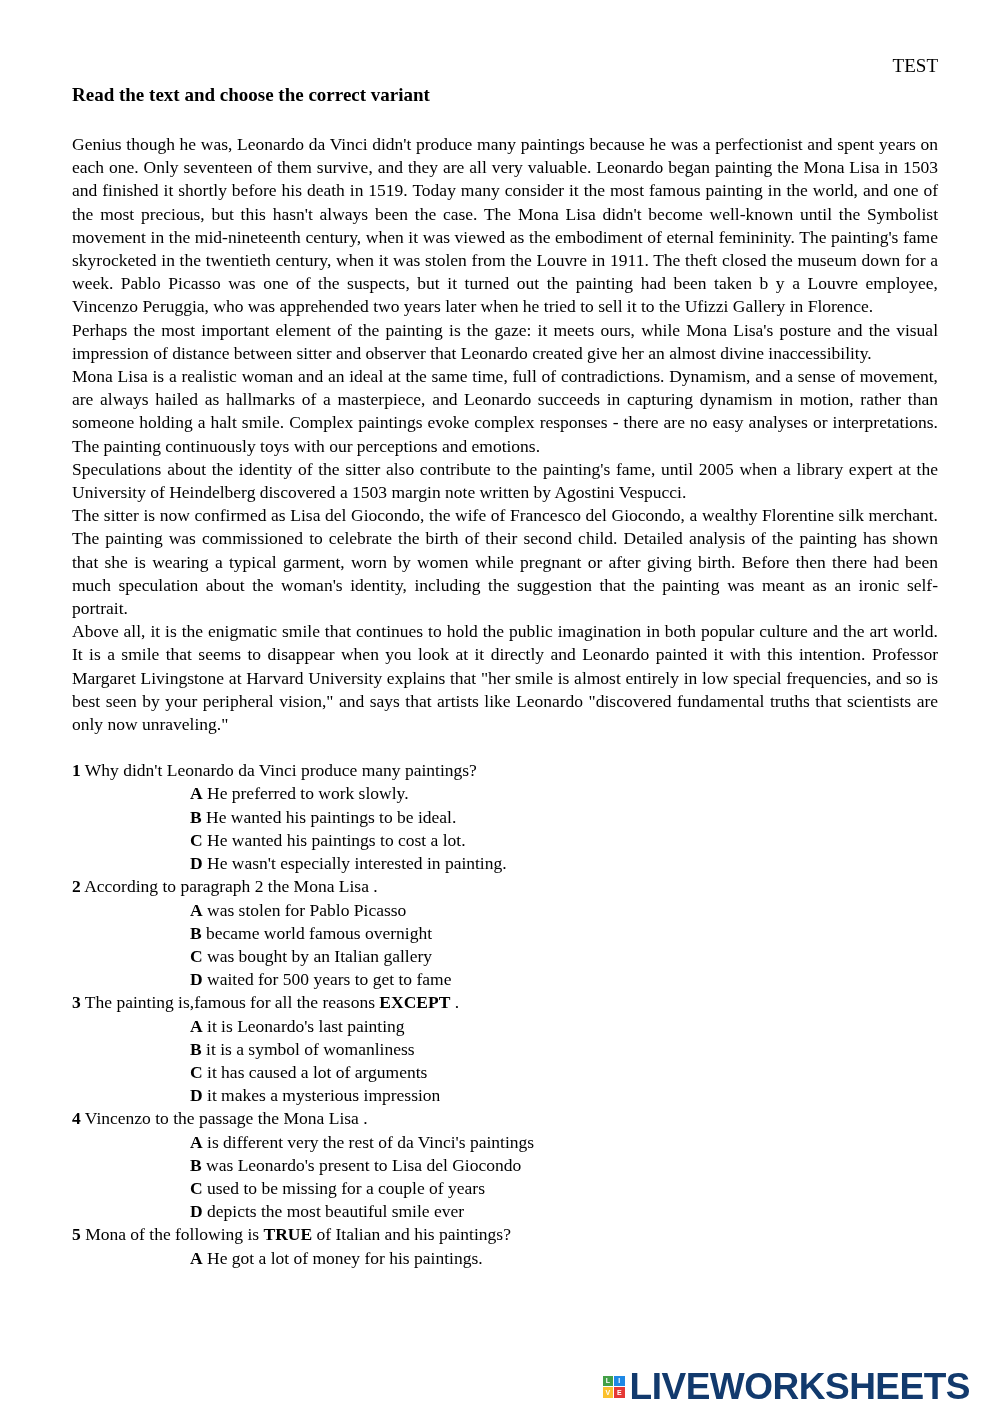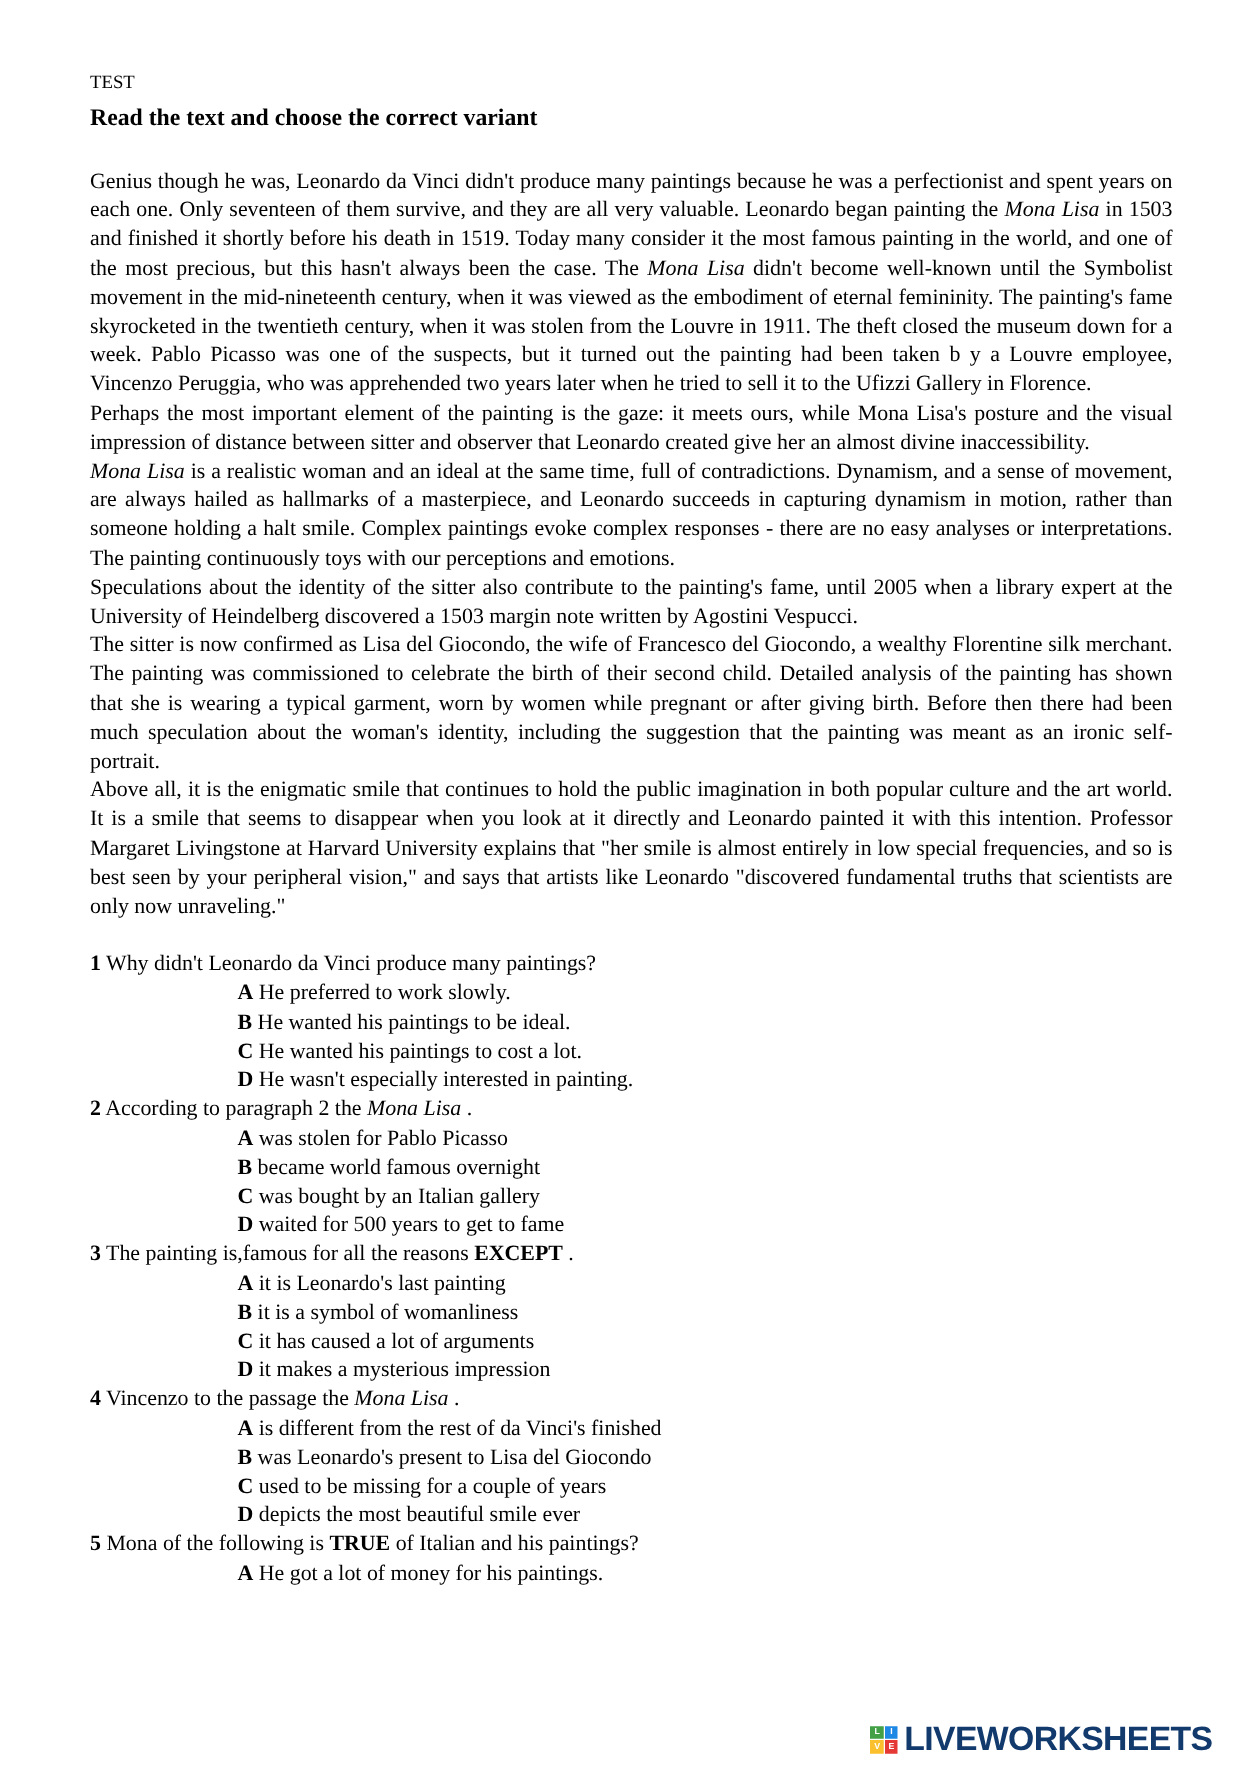--- a/index.html
+++ b/index.html
@@ -9,22 +9,22 @@
     background: #ffffff;
     color: #000000;
     font-family: "Liberation Serif", "DejaVu Serif", serif;
     position: relative;
     overflow: hidden;
   }
   .page {
     padding: 54px 62px 0 72px;
   }
   .title {
-    text-align: left;
-    font-size: 15px;
+    text-align: right;
+    font-size: 19px;
     line-height: 24px;
     margin-bottom: 5px;
   }
   .instruction {
     font-weight: bold;
     font-size: 19px;
     line-height: 24px;
     margin-bottom: 26px;
   }
   .passage p {
@@ -38,21 +38,21 @@
   }
   .stem {
     font-size: 17.5px;
     line-height: 23.2px;
   }
   .option {
     padding-left: 118px;
     font-size: 17.5px;
     line-height: 23.2px;
   }
-  .it { font-style: italic; }
+  .it { }
   .bd { font-weight: bold; }
   .footer {
     position: absolute;
     right: 30px;
     bottom: 8px;
     display: flex;
     align-items: center;
     gap: 5px;
     cursor: pointer;
   }
@@ -68,21 +68,21 @@
     justify-content: center;
     font-family: "Liberation Sans", sans-serif;
     font-size: 7px;
     font-weight: bold;
     color: #ffffff;
     line-height: 1;
   }
   .brand {
     font-family: "Liberation Sans", sans-serif;
     font-weight: bold;
-    font-size: 27px;
+    font-size: 37px;
     letter-spacing: -0.5px;
     line-height: 1;
   }
 </style>
 </head>
 <body>
 
 <div class="page">
   <div class="title">TEST</div>
   <div class="instruction">Read the text and choose the correct variant</div>
@@ -111,21 +111,21 @@
       </div>
       <div class="question">
         <div class="stem"><span class="bd">3</span> <span class="">The painting is,famous for all the reasons </span><span class="bd">EXCEPT</span><span class=""> .</span></div>
         <div class="option"><span class="bd">A</span> <span>it is Leonardo's last painting</span></div>
         <div class="option"><span class="bd">B</span> <span>it is a symbol of womanliness</span></div>
         <div class="option"><span class="bd">C</span> <span>it has caused a lot of arguments</span></div>
         <div class="option"><span class="bd">D</span> <span>it makes a mysterious impression</span></div>
       </div>
       <div class="question">
         <div class="stem"><span class="bd">4</span> <span class="">Vincenzo to the passage the </span><span class="it ">Mona Lisa</span><span class=""> .</span></div>
-        <div class="option"><span class="bd">A</span> <span>is different from the rest of da Vinci's finished</span></div>
+        <div class="option"><span class="bd">A</span> <span>is different very the rest of da Vinci's paintings</span></div>
         <div class="option"><span class="bd">B</span> <span>was Leonardo's present to Lisa del Giocondo</span></div>
         <div class="option"><span class="bd">C</span> <span>used to be missing for a couple of years</span></div>
         <div class="option"><span class="bd">D</span> <span>depicts the most beautiful smile ever</span></div>
       </div>
       <div class="question">
         <div class="stem"><span class="bd">5</span> <span class="">Mona of the following is </span><span class="bd">TRUE</span><span class=""> of Italian and his paintings?</span></div>
         <div class="option"><span class="bd">A</span> <span>He got a lot of money for his paintings.</span></div>
       </div>
     </div>
 </div>

